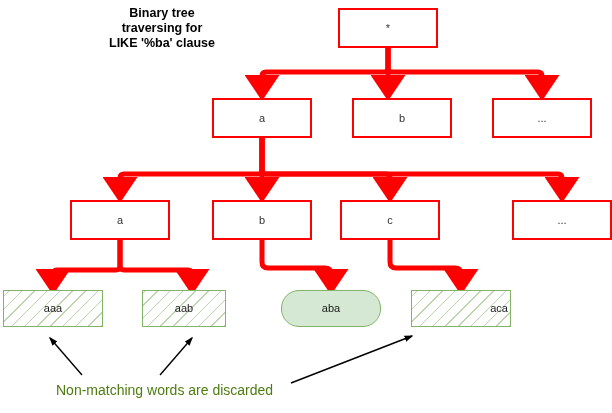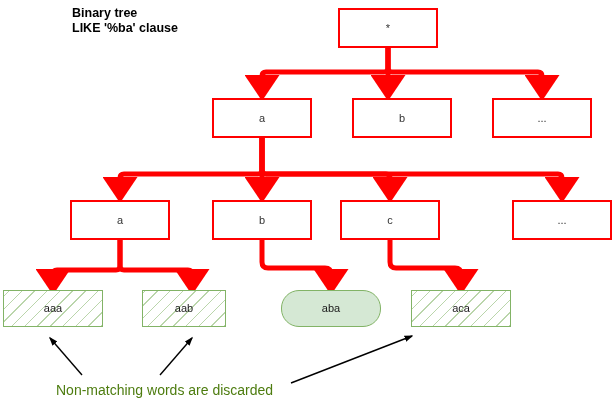--- a/index.html
+++ b/index.html
@@ -64,20 +64,21 @@
     background: transparent;
   }
   .node.leaf .label {
     background: transparent;
   }
   #title {
     position: absolute;
     left: 72px;
     top: 6px;
     width: 180px;
+    text-align: center;
     font-size: 12.5px;
     font-weight: bold;
     color: #000000;
     line-height: 15px;
     z-index: 4;
   }
   #note {
     position: absolute;
     left: 56px;
     top: 382px;
@@ -87,20 +88,21 @@
     z-index: 4;
   }
 </style>
 </head>
 <body>
 
 <div id="canvas">
 
   <div id="title">
     <div>Binary tree</div>
+    <div>traversing for</div>
     <div>LIKE '%ba' clause</div>
   </div>
 
   <svg id="edges" viewBox="0 0 612 413">
     <defs>
       <marker id="redArrow" markerWidth="7" markerHeight="7" refX="2.2" refY="3.5" orient="auto" markerUnits="strokeWidth">
         <path d="M0,0 L0,7 L5.2,3.5 z" fill="#ff0000"></path>
       </marker>
       <marker id="blackArrow" markerWidth="9" markerHeight="9" refX="7.5" refY="3.2" orient="auto" markerUnits="userSpaceOnUse">
         <path d="M0,0 L9,3.2 L0,6.4 z" fill="#000000"></path>
@@ -163,19 +165,19 @@
 
   <div class="node leaf discarded" style="left:3px;top:290px;width:100px;height:37px;">
     <span class="label">aaa</span>
   </div>
   <div class="node leaf discarded" style="left:142px;top:290px;width:84px;height:37px;">
     <span class="label">aab</span>
   </div>
   <div class="node leaf matched" style="left:281px;top:290px;width:100px;height:37px;border-radius:18px;">
     <span class="label">aba</span>
   </div>
-  <div class="node leaf discarded" style="left:411px;top:290px;width:100px;height:37px;">
+  <div class="node leaf discarded" style="left:411px;top:290px;width:100px;height:37px;justify-content:flex-end;">
     <span class="label">aca</span>
   </div>
 
   <div id="note">Non-matching words are discarded</div>
 
 </div>
 
 </body></html>

